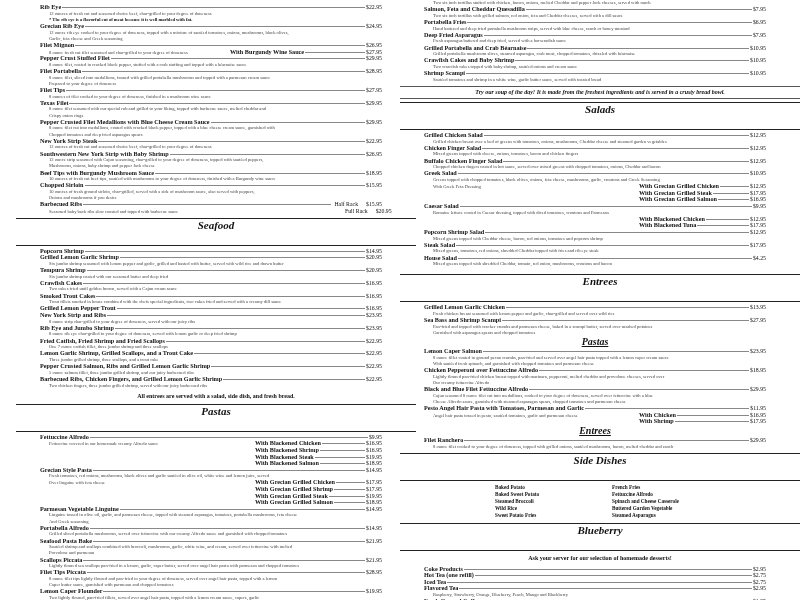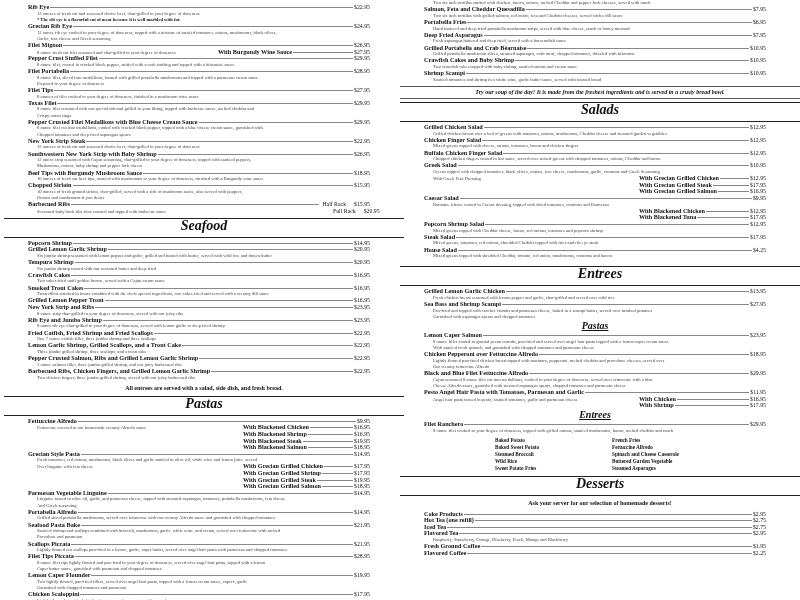--- a/index.html
+++ b/index.html
@@ -1,35 +1,35 @@
 <!DOCTYPE html>
 <html><head>
 <meta charset="utf-8">
 <style>
   * { box-sizing: border-box; margin: 0; padding: 0; }
   html, body { width: 800px; height: 600px; overflow: hidden; background: #fff; }
   body { font-family: "Liberation Serif", "DejaVu Serif", serif; color: #111; position: relative; }
   .col { position: absolute; top: 0; width: 400px; height: 600px; overflow: hidden; }
-  .col-left { left: 4px; }
+  .col-left { left: 16px; }
   .col-right { left: 400px; }
   .block { padding-left: 24px; padding-right: 34px; }
   .item { line-height: 6.6px; }
   .row { display: flex; align-items: baseline; font-size: 6.2px; font-weight: bold; height: 6.6px; white-space: nowrap; }
   .row .name { flex: 0 0 auto; }
   .row .dots { flex: 1 1 auto; border-bottom: 0.6px solid #888; margin: 0 1px; transform: translateY(-1px); min-width: 4px; }
   .row .price { flex: 0 0 auto; font-weight: normal; font-size: 5.8px; }
   .row .opt { flex: 0 0 auto; font-weight: bold; margin-left: 2px; }
   .desc { font-size: 4.6px; color: #444; line-height: 6.2px; padding-left: 9px; white-space: nowrap; overflow: hidden; }
   .desc.bold { color: #111; font-weight: bold; }
   .with-row { display: flex; align-items: baseline; height: 6.6px; font-size: 6.2px; white-space: nowrap; }
   .with-row .lhs { flex: 0 0 215px; font-size: 4.6px; color: #444; padding-left: 9px; overflow: hidden; }
   .with-row .wname { font-weight: bold; flex: 0 0 auto; }
   .with-row .dots { flex: 1 1 auto; border-bottom: 0.6px solid #888; margin: 0 1px; transform: translateY(-1px); }
   .with-row .price { font-size: 5.8px; flex: 0 0 auto; }
-  .section-head { border-top: 1.6px solid #222; border-bottom: 1.6px solid #222; text-align: center; font-style: italic; font-weight: bold; font-size: 14px; height: 20px; line-height: 13px; margin: 3px 0 2px 0; }
+  .section-head { border-top: 1.6px solid #222; border-bottom: 1.6px solid #222; text-align: center; font-style: italic; font-weight: bold; font-size: 11px; height: 28px; line-height: 13px; margin: 3px 0 2px 0; }
   .sub-head { text-align: center; font-style: italic; font-weight: bold; font-size: 10px; text-decoration: underline; line-height: 12px; }
   .note { text-align: center; font-size: 6px; font-weight: bold; line-height: 9px; margin: 3px 0; }
   .note.italic { font-style: italic; border-top: 0.8px solid #555; border-bottom: 0.8px solid #555; padding: 1px 0; }
   .gap { height: 4px; }
   .sides { display: flex; justify-content: flex-start; padding-left: 95px; font-size: 5.2px; font-weight: bold; line-height: 7px; margin: 3px 0 4px 0; }
   .sides .scol { width: 117px; }
 </style>
 </head>
 <body>
 
@@ -634,38 +634,39 @@
     <div class="item">
       <div class="row">
         <span class="name">Filet Ranchero</span>
         <span class="dots"></span>
         <span class="price">$29.95</span>
       </div>
       <div class="desc">8 ounce filet cooked to your degree of doneness, topped with grilled onions, sautéed mushrooms, bacon, melted cheddar and ranch</div>
     </div>
   </div>
 
+  <div class="section-head">Side Dishes</div>
   <div class="sides">
     <div class="scol" id="sides-1">
         <div>Baked Potato</div>
         <div>Baked Sweet Potato</div>
         <div>Steamed Broccoli</div>
         <div>Wild Rice</div>
         <div>Sweet Potato Fries</div>
       </div>
     <div class="scol" id="sides-2">
         <div>French Fries</div>
         <div>Fettuccine Alfredo</div>
         <div>Spinach and Cheese Casserole</div>
         <div>Buttered Garden Vegetable</div>
         <div>Steamed Asparagus</div>
       </div>
   </div>
 
-  <div class="section-head">Desserts</div>
+  <div class="section-head">Blueberry</div>
   <div class="note">Ask your server for our selection of homemade desserts!</div>
 
   <div class="block" id="beverages">
       <div class="item">
         <div class="row">
           <span class="name">Coke Products</span>
           <span class="dots"></span>
           <span class="price">$2.95</span>
         </div>
       </div>

